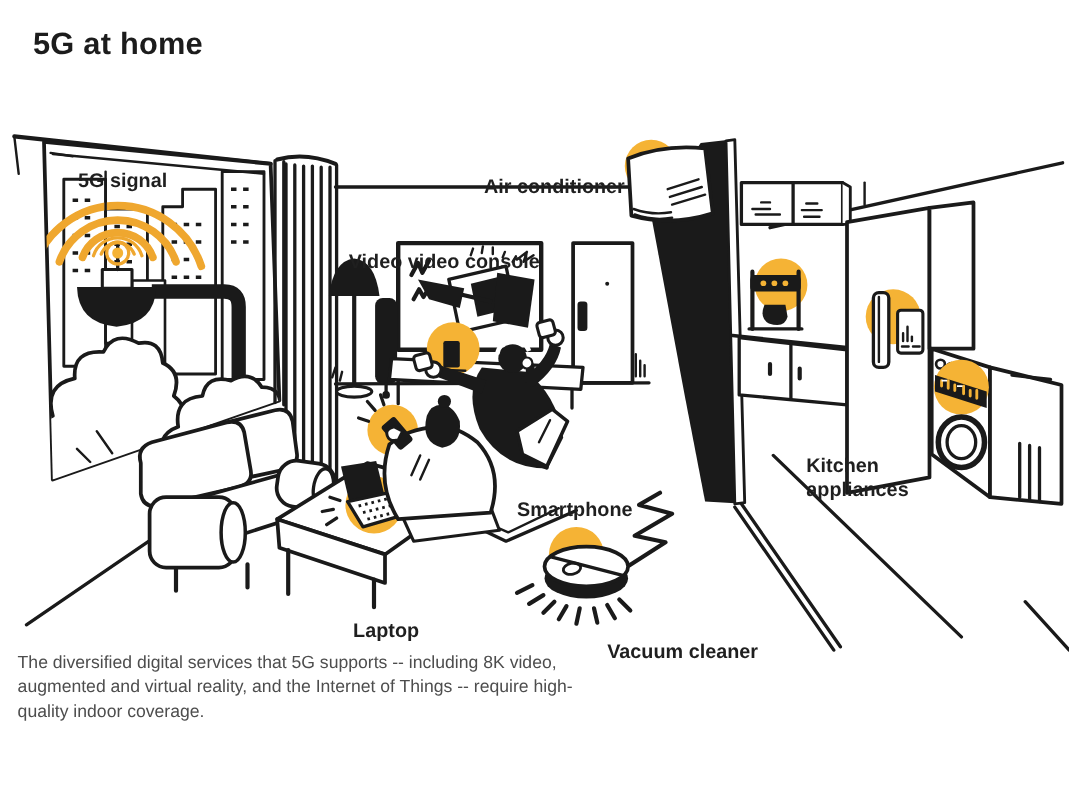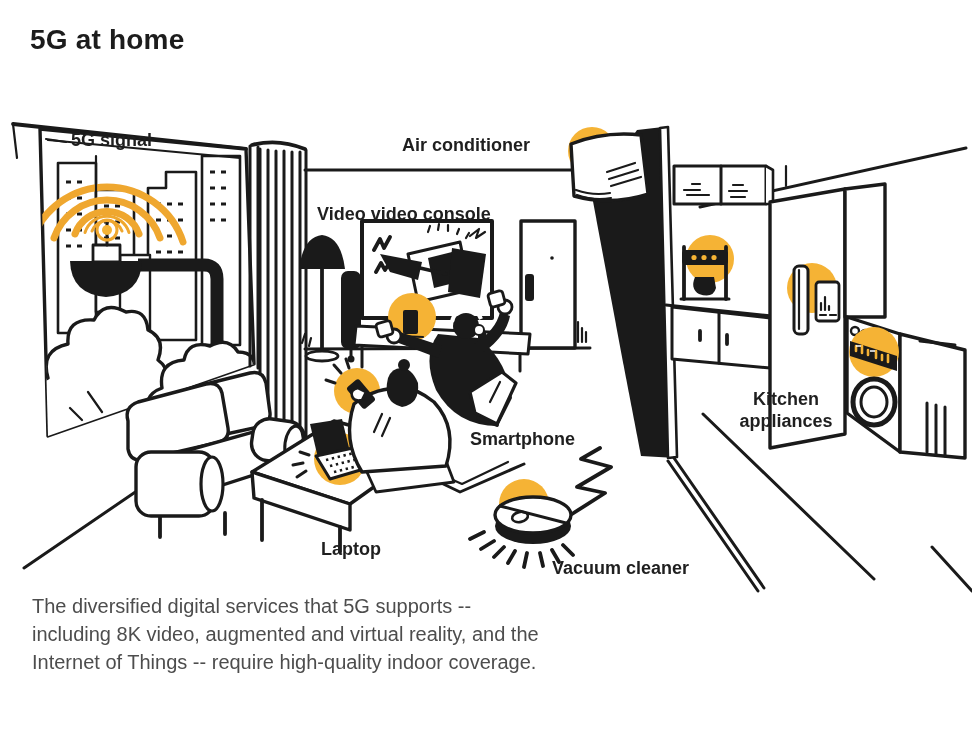--- a/index.html
+++ b/index.html
@@ -6,29 +6,29 @@
     --ink:#1a1a1a; --highlight:#F5B335; --signal:#EFA72F;
     --caption_text:#4d4d4d; --background:#ffffff;
   }
   html,body{margin:0;padding:0;background:#fff;}
   .stage{position:relative;width:972px;height:738px;background:var(--background);
          font-family:"Liberation Sans",sans-serif;overflow:hidden;}
   .stage svg{position:absolute;left:0;top:0;}
   .title{position:absolute;left:30px;top:24px;margin:0;font-size:28px;font-weight:800;
          color:#1c1c1c;letter-spacing:.2px;z-index:5;}
   .callout{position:absolute;font-size:18px;font-weight:700;color:#1f1f1f;
-           white-space:nowrap;z-index:5;line-height:1.15;}
+           white-space:nowrap;z-index:5;line-height:1.15;margin-top:24px;}
   #co-signal{left:71px;top:130px;}
-  #co-ac{left:402px;top:135px;}
+  #co-ac{left:440px;top:135px;}
   #co-console{left:317px;top:204px;}
   #co-smartphone{left:470px;top:429px;}
   #co-laptop{left:321px;top:539px;text-align:right;}
   #co-vacuum{left:552px;top:558px;text-align:right;}
-  #co-kitchen{left:733px;top:389px;white-space:normal;width:106px;line-height:1.2;text-align:center;}
-  .caption{position:absolute;left:32px;top:592px;width:518px;margin:0;font-size:20px;
+  #co-kitchen{left:733px;top:389px;white-space:normal;width:106px;line-height:1.2;}
+  .caption{position:absolute;left:16px;top:592px;width:518px;margin:0;font-size:16px;
            line-height:1.4;color:var(--caption_text);z-index:5;}
   
   .ln,.ln2,.ln4{fill:none;stroke:var(--ink);stroke-linecap:round;stroke-linejoin:round;}
   .ln{stroke-width:3;} .ln2{stroke-width:2.2;} .ln4{stroke-width:3.8;}
   .fw{fill:#fff;stroke:var(--ink);stroke-width:3.4;stroke-linejoin:round;stroke-linecap:round;}
   .fb{fill:var(--ink);stroke:none;}
   .hl{fill:var(--highlight);stroke:none;}
   .sig{fill:none;stroke:var(--signal);stroke-linecap:round;}
   .dash{fill:none;stroke:var(--ink);stroke-width:3.2;stroke-dasharray:5 6;stroke-linecap:butt;}
 </style>

